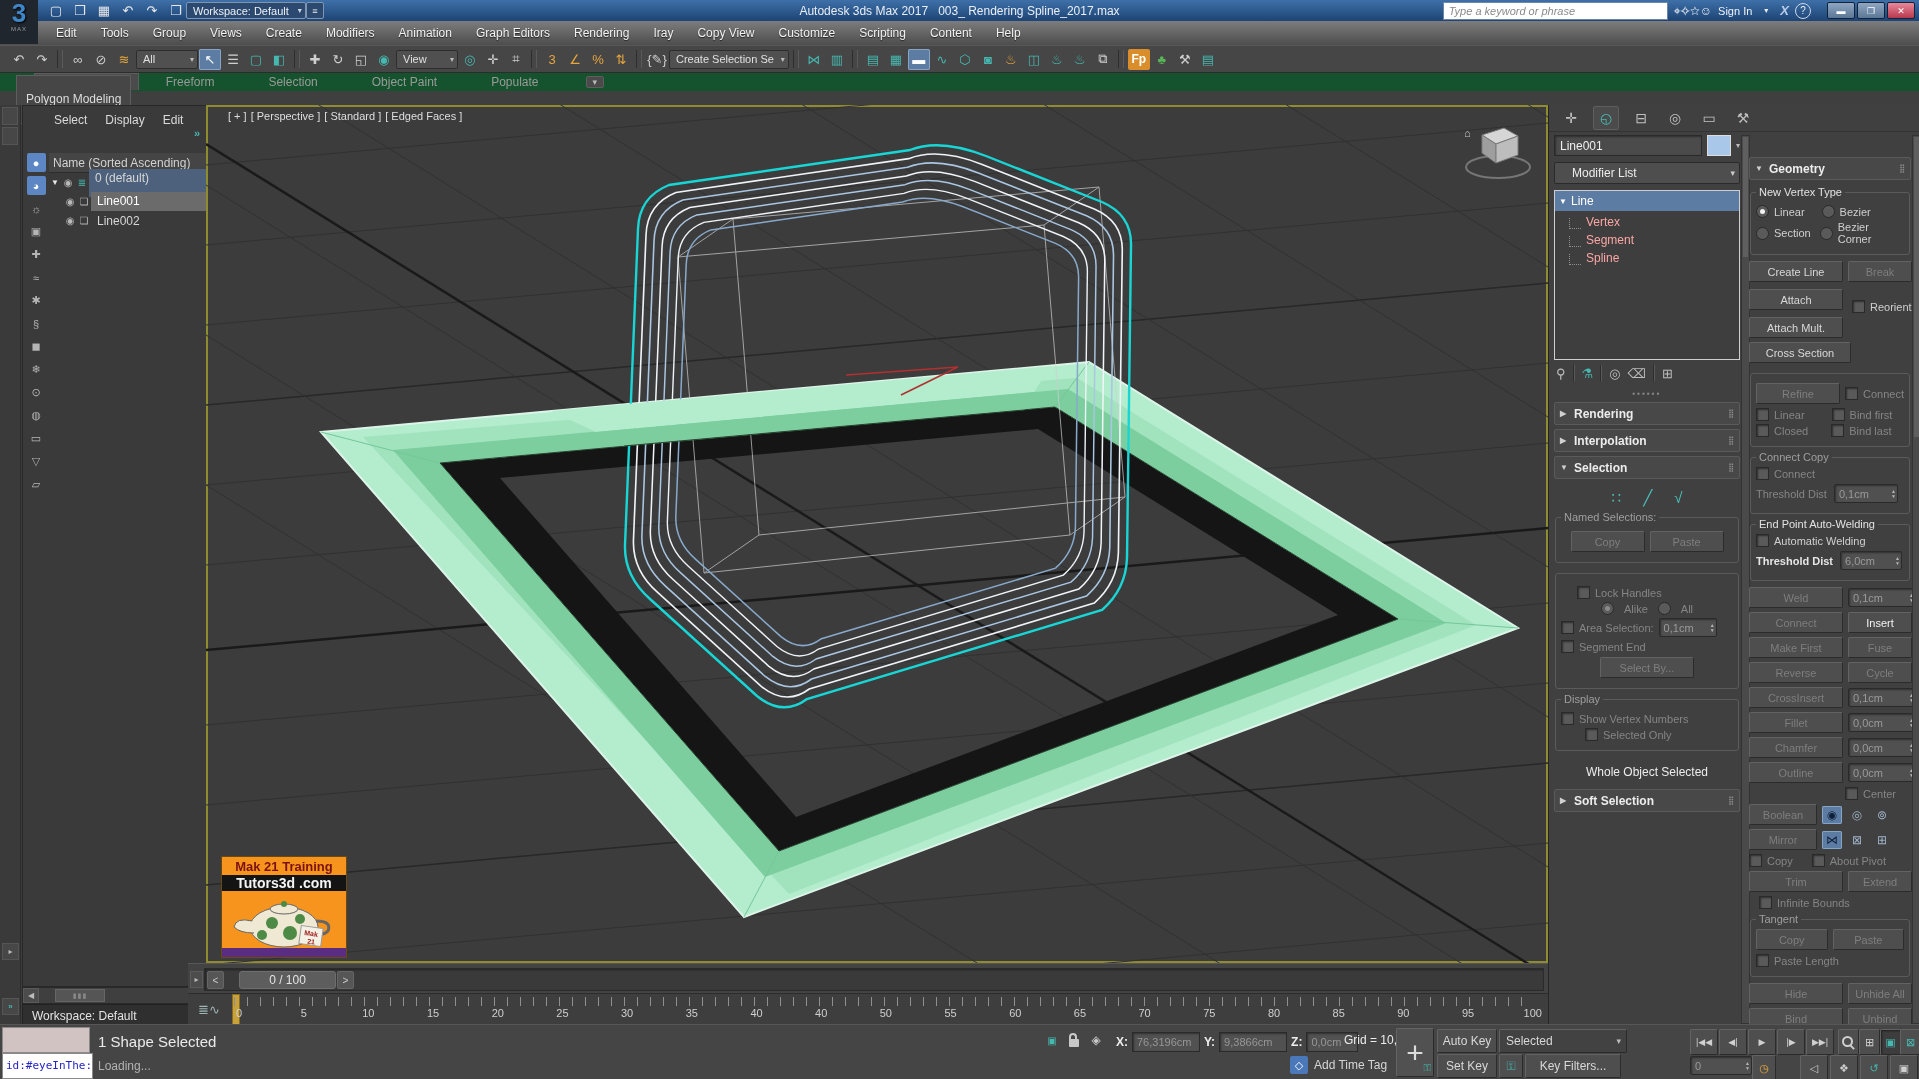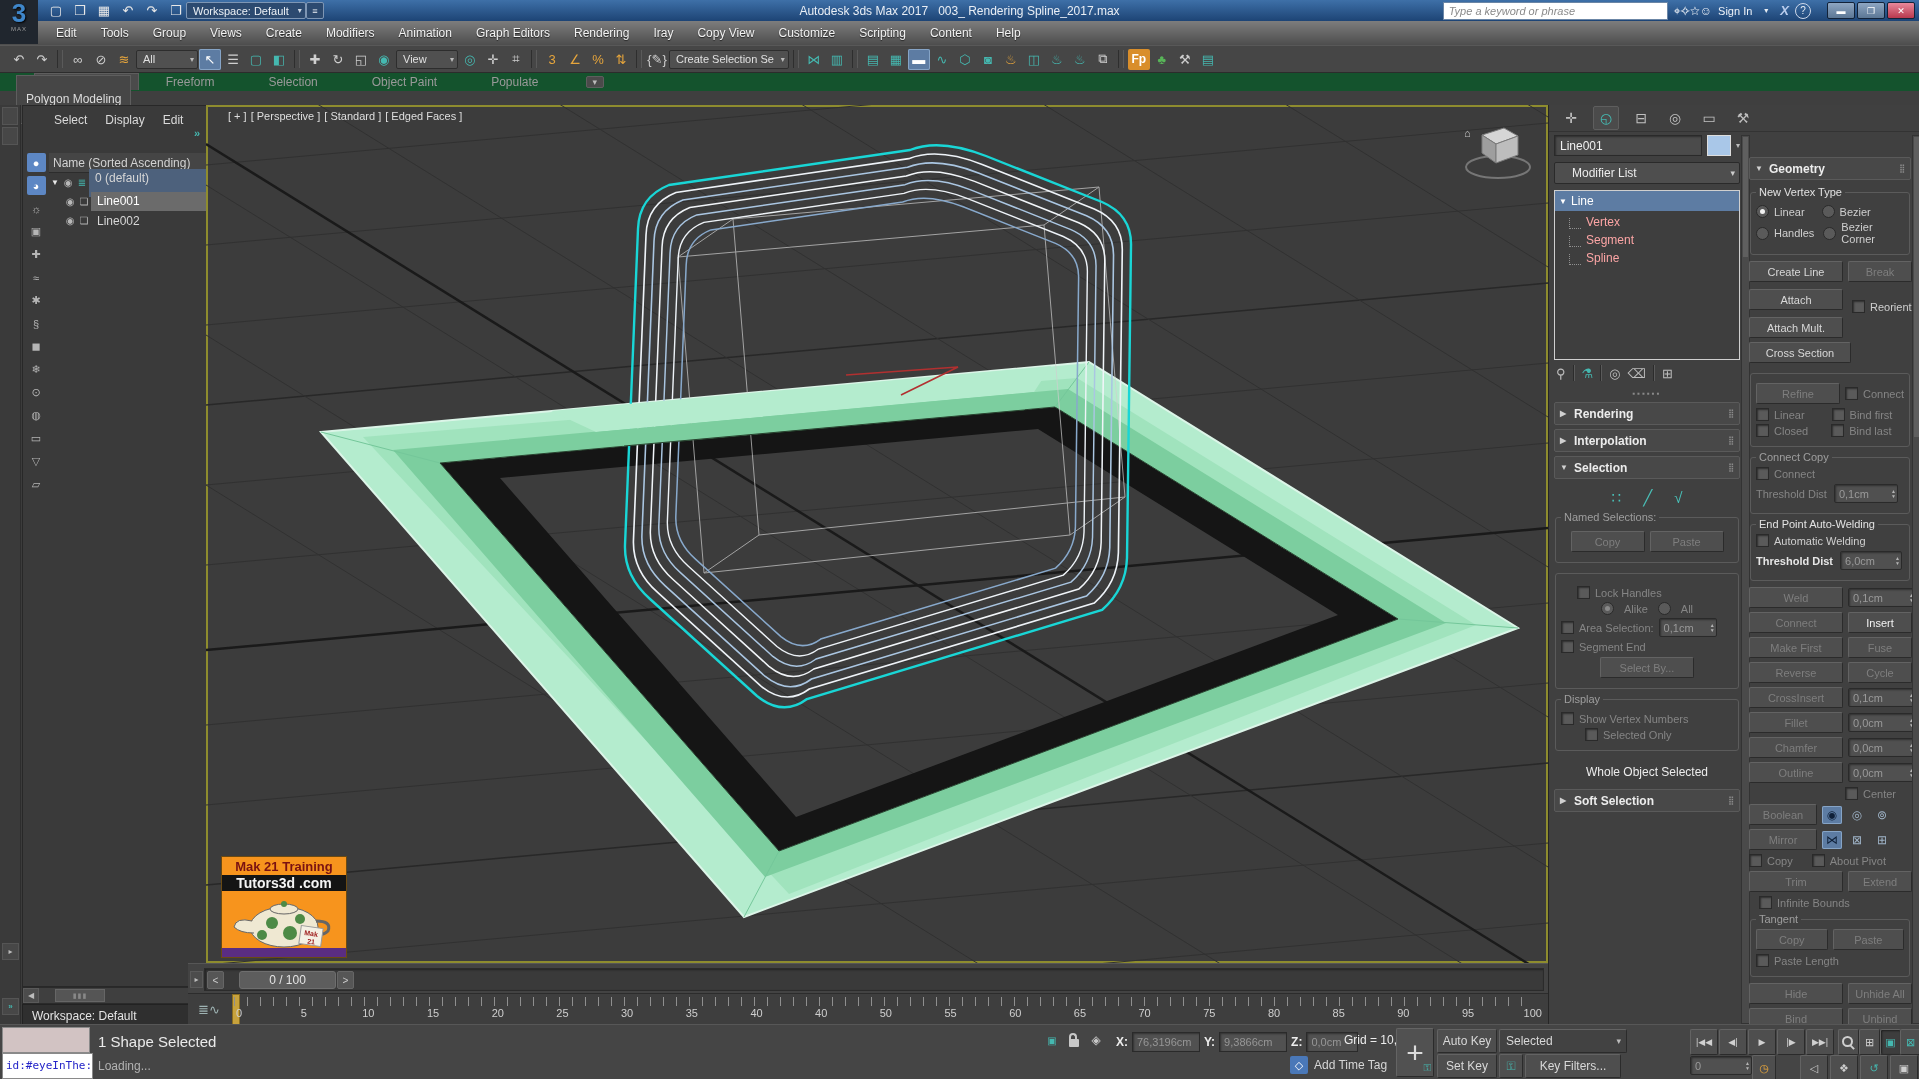--- a/index.html
+++ b/index.html
@@ -632,21 +632,21 @@
       <div class="grp" style="margin-top:12px">
         <span class="cap w">New Vertex Type</span>
         <div class="ckrow">
             <span class="rd on"></span>
             <span>Linear</span>
           <span class="rd" style="margin-left:12px"></span>
             <span>Bezier</span>
           </div>
         <div class="ckrow">
             <span class="rd"></span>
-            <span>Handles</span>
+            <span>Section</span>
           <span class="rd" style="margin-left:4px"></span>
             <span>Bezier Corner</span>
           </div>
       </div>
       <div class="row2">
         <div class="b c1">Create Line</div>
         <div class="b d c2">Break</div>
       </div>
       <div class="row2">
         <div class="b c1">Attach</div>

